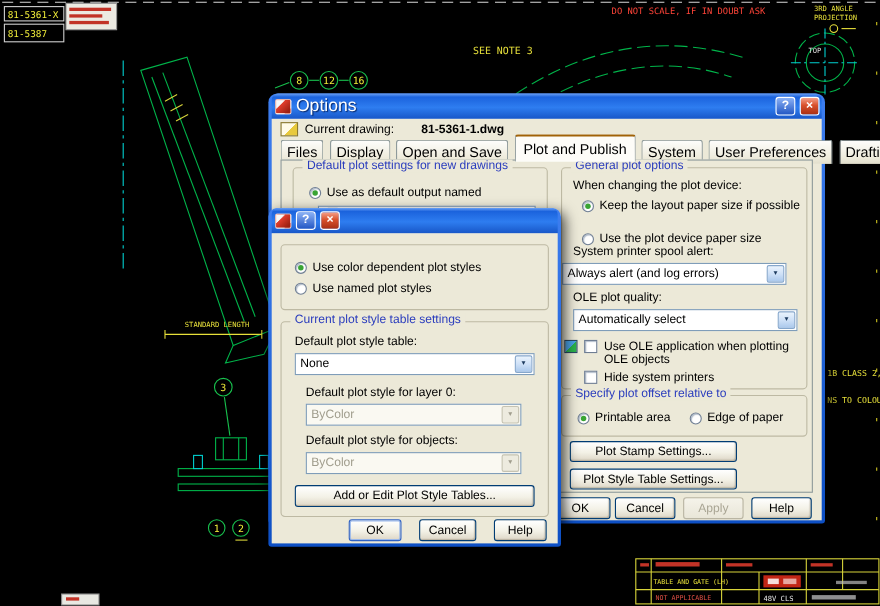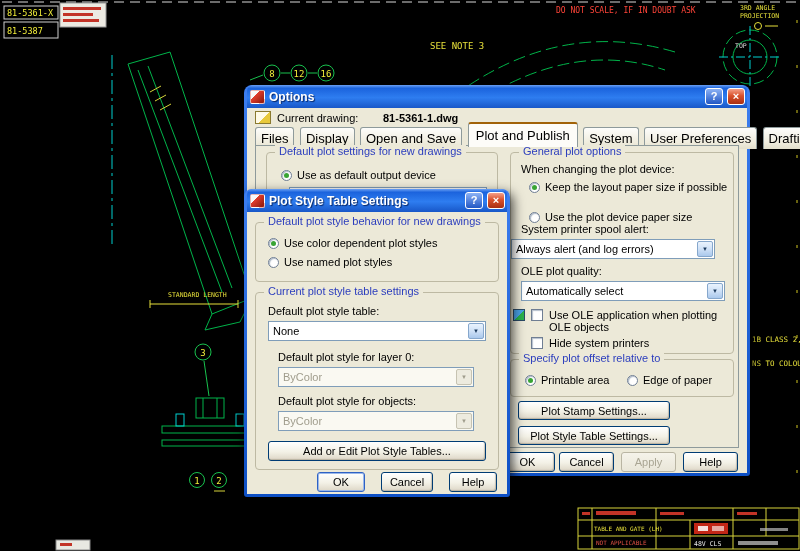--- a/index.html
+++ b/index.html
@@ -8,21 +8,21 @@
   .screen { position:relative; width:800px; height:551px; background:#000; overflow:hidden; }
   .cad-bg { position:absolute; left:0; top:0; }
   .cad-bg text { font-family:"DejaVu Sans Mono", monospace; }
 
   
   .dlg { position:absolute; border-radius:8px 8px 3px 3px; padding:0 3px 3px;
          background:linear-gradient(180deg,#3d7ef0,#0d4fc4); box-shadow:3px 4px 12px rgba(0,0,0,.7); }
   .dlg-title { height:23px; display:flex; align-items:center; gap:4px; padding:0 2px 0 3px;
          background:linear-gradient(180deg,#6ba1f5 0%,#1b63dd 14%,#2e7df0 55%,#1857c8 100%);
          border-radius:6px 6px 0 0; }
-  .dlg-title-text { flex:1; color:#fff; font-weight:bold; font-size:12px; white-space:nowrap;
+  .dlg-title-text { flex:1; color:#fff; font-weight:normal; font-size:16px; white-space:nowrap;
          overflow:hidden; text-shadow:1px 1px 1px rgba(0,25,80,.85); }
   .dlg-icon { width:15px; height:14px; border-radius:2px; border:1px solid rgba(255,255,255,.65);
          background:linear-gradient(135deg,#f8f8f8 34%,#e23d2c 34%,#9c2012 85%); }
   .tbtn { width:18px; height:17px; border:1px solid #fff; border-radius:3px; color:#fff;
          font:bold 11px/15px "Liberation Sans",sans-serif; text-align:center; cursor:default; }
   .tbtn.q { background:linear-gradient(#8cb2f5,#2257c4); }
   .tbtn.x { background:linear-gradient(#f5a089,#d9512c 45%,#a82f13); }
   .dlg-body { position:relative; background:#ece9d8; }
 
   .lbl { position:absolute; font-size:11px; color:#000; white-space:nowrap; }
@@ -198,21 +198,21 @@
         <span class="tab">Drafting</span>
         <span class="tab">Selection</span>
       </div>
 
       <div class="tabpanel" style="left:8px; top:37px; width:484px; height:303px;">
 
         <div class="group" style="left:10px; top:6px; width:232px; height:290px;">
           <span class="group-title">Default plot settings for new drawings</span>
           <div class="radio selected" style="left:14px; top:16px;">
             <span class="rb"></span>
-            <span>Use as default output device</span>
+            <span>Use as default output named</span>
           </div>
           <div class="combo" style="left:22px; top:34px; width:198px;">
             <span class="printer-icon"></span>
             <span class="combo-text">Plotter A3</span>
             <span class="combo-arrow">▼</span>
           </div>
         </div>
 
         <div class="group" style="left:254px; top:6px; width:224px; height:202px;">
           <span class="group-title">General plot options</span>
@@ -265,28 +265,26 @@
       <div class="btn" style="left:253px; top:344px; width:55px; height:20px;">OK</div>
       <div class="btn" style="left:312px; top:344px; width:55px; height:20px;">Cancel</div>
       <div class="btn disabled" style="left:374px; top:344px; width:55px; height:20px;">Apply</div>
       <div class="btn" style="left:436px; top:344px; width:55px; height:20px;">Help</div>
     </div>
   </div>
 
   <div class="dlg" style="left:244px; top:189px; width:266px; height:308px; z-index:20;">
     <div class="dlg-title">
       <span class="dlg-icon"></span>
-      <span class="dlg-title-text">Plot Style Table Settings</span>
       <span class="tbtn q">?</span>
       <span class="tbtn x">×</span>
     </div>
     <div class="dlg-body" style="height:282px;">
 
       <div class="group" style="left:8px; top:10px; width:244px; height:60px;">
-        <span class="group-title">Default plot style behavior for new drawings</span>
         <div class="radio selected" style="left:12px; top:14px;">
           <span class="rb"></span>
           <span>Use color dependent plot styles</span>
         </div>
         <div class="radio" style="left:12px; top:33px;">
           <span class="rb"></span>
           <span>Use named plot styles</span>
         </div>
       </div>
 

